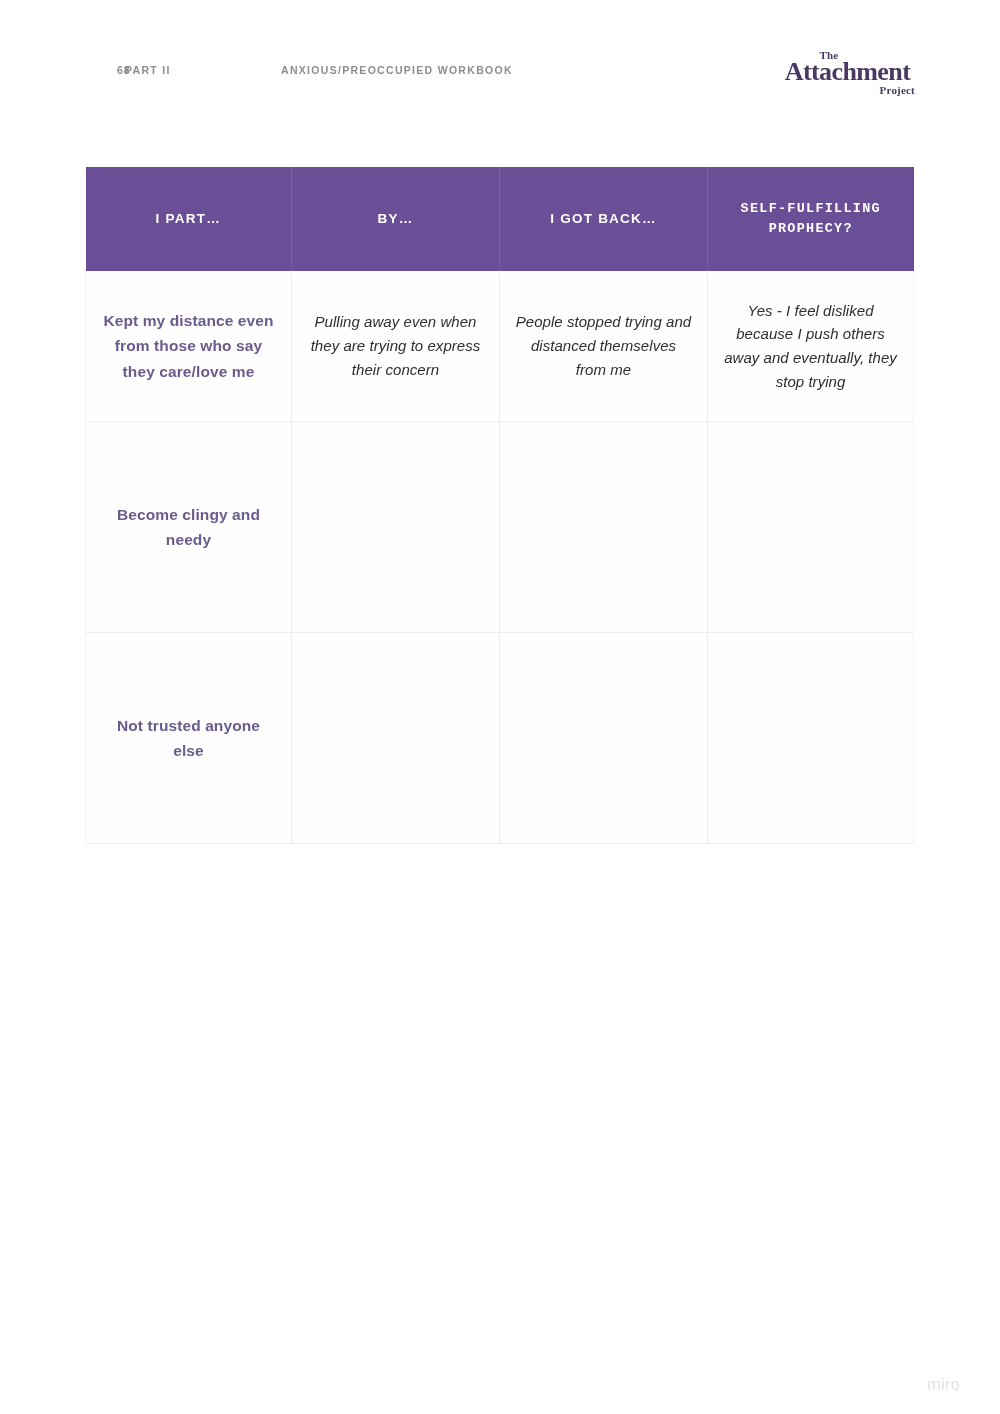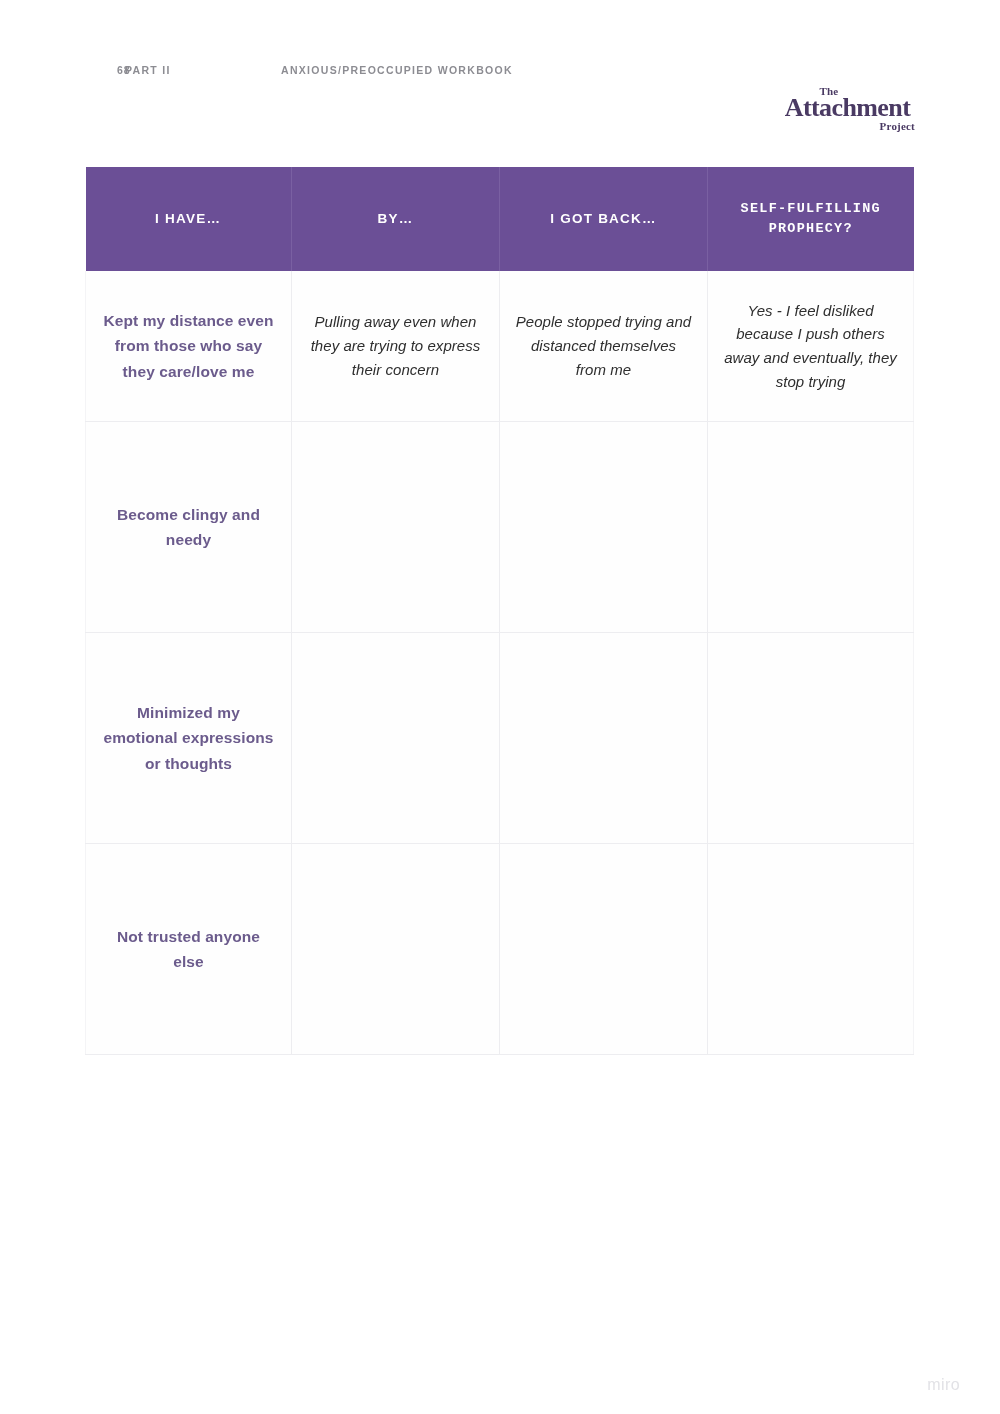--- a/index.html
+++ b/index.html
@@ -55,21 +55,20 @@
   
   .logo {
     position: absolute;
     top: 50px;
     right: 85px;
     width: 135px;
     height: 48px;
     text-align: center;
     color: #4a3a63;
     font-family: "Liberation Serif", serif;
-    margin-top: 36px;
   }
   .logo .l-the {
     position: absolute;
     top: 0;
     left: 50%;
     transform: translateX(-28px);
     font-size: 11px;
     font-weight: 700;
     letter-spacing: 0.2px;
     line-height: 1;
@@ -183,21 +182,21 @@
 
 <table class="sheet">
   <colgroup>
     <col class="c1">
       <col class="c2">
       <col class="c3">
       <col class="c4">
   </colgroup>
   <thead>
     <tr>
-      <th>I HAVE…</th>
+      <th>I PART…</th>
       <th>BY…</th>
       <th>I GOT BACK…</th>
       <th>SELF-FULFILLING PROPHECY?</th>
     </tr>
   </thead>
   <tbody>
     <tr>
       <td>
         <span class="prompt">Kept my distance even from those who say they care/love me</span>
       </td>
@@ -220,34 +219,20 @@
       </td>
       <td>
         <span class="answer blank"></span>
       </td>
       <td>
         <span class="answer blank"></span>
       </td>
     </tr>
     <tr>
       <td>
-        <span class="prompt">Minimized my emotional expressions or thoughts</span>
-      </td>
-      <td>
-        <span class="answer blank"></span>
-      </td>
-      <td>
-        <span class="answer blank"></span>
-      </td>
-      <td>
-        <span class="answer blank"></span>
-      </td>
-    </tr>
-    <tr>
-      <td>
         <span class="prompt">Not trusted anyone else</span>
       </td>
       <td>
         <span class="answer blank"></span>
       </td>
       <td>
         <span class="answer blank"></span>
       </td>
       <td>
         <span class="answer blank"></span>

